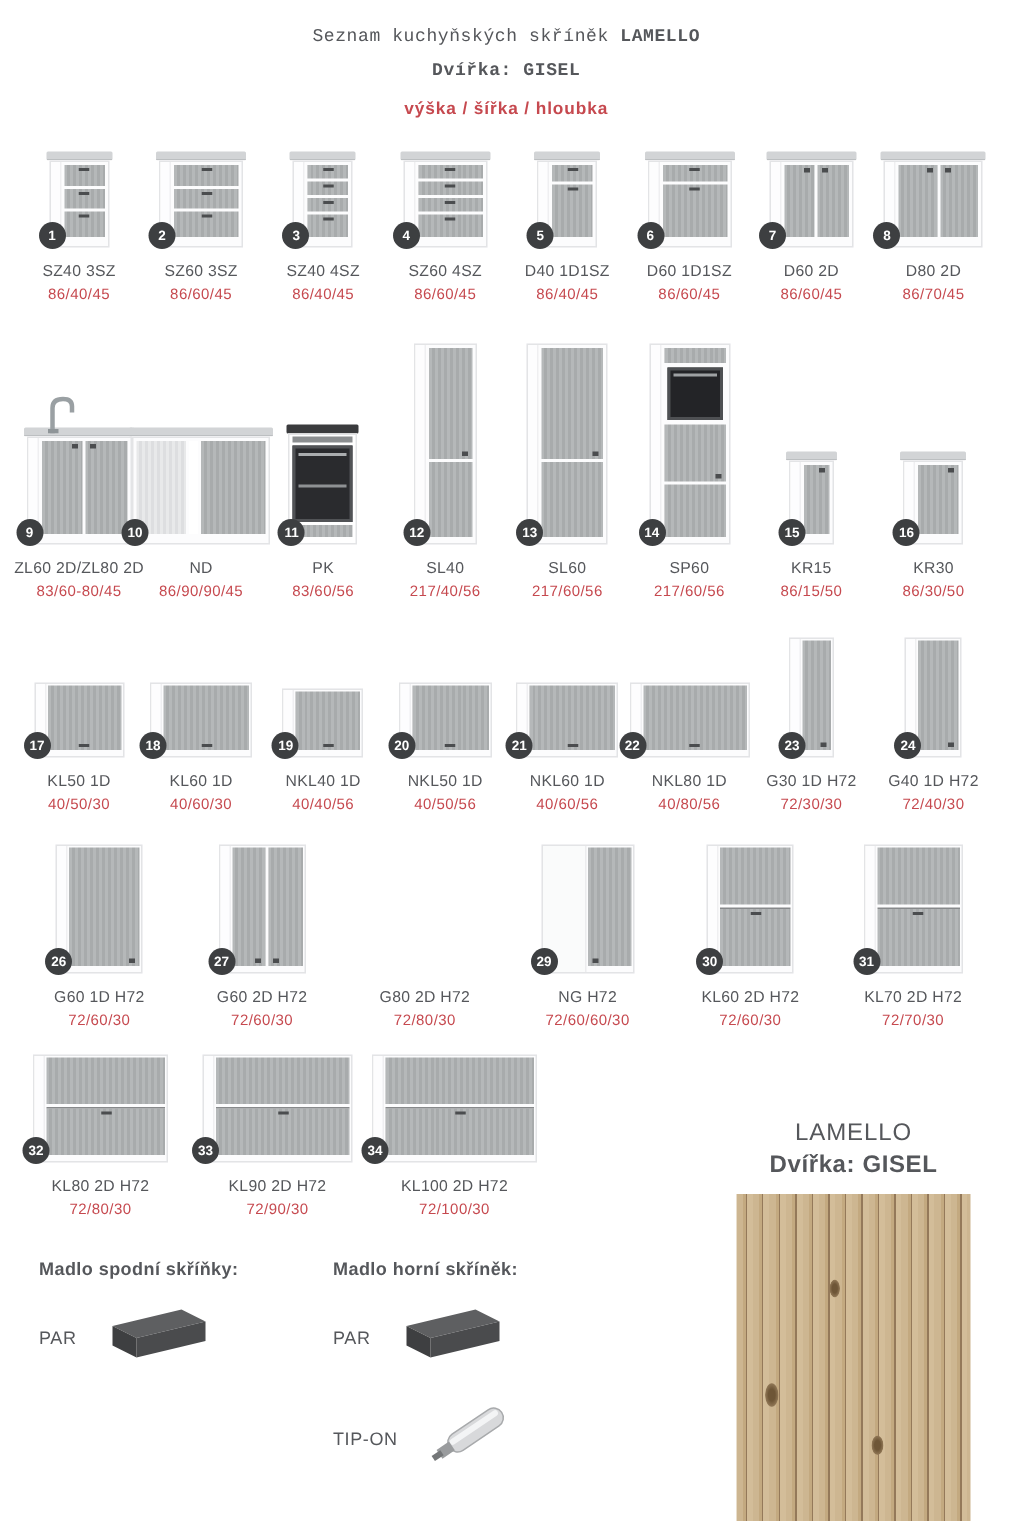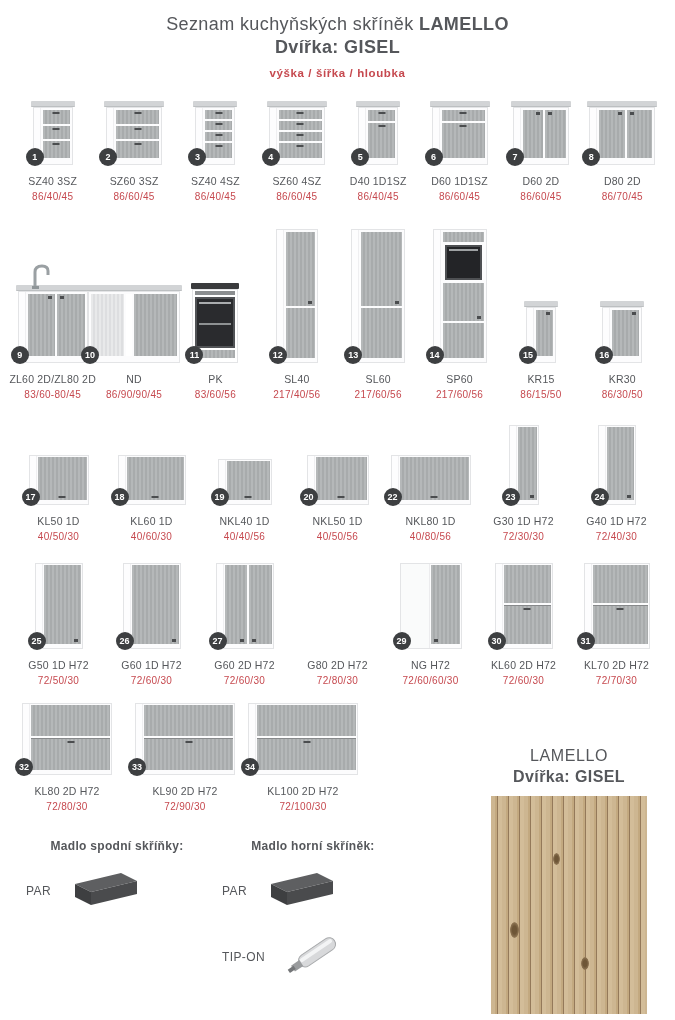--- a/index.html
+++ b/index.html
@@ -6,21 +6,21 @@
     --red:#c6494f; --ink:#55575b; --badge:#3d3f41;
     --gray1:#b5b8b9; --gray2:#a8abac; --line:#e3e4e6;
   }
   html,body{margin:0;padding:0;}
   body{
     width:675px;height:1020px;background:#ffffff;color:var(--ink);
     font-family:"Liberation Sans",sans-serif;overflow:hidden;position:relative;
   }
   
   .header{text-align:center;padding-top:13px;}
-  .title{font-size:18px;letter-spacing:.4px;line-height:23px;}
+  .title{font-size:12px;letter-spacing:.4px;line-height:23px;font-family:Liberation Mono, monospace;}
   .title.bold{font-weight:700;}
   .legend{color:var(--red);font-size:11.5px;letter-spacing:.6px;margin-top:8px;font-weight:bold;}
   
   .row{display:flex;justify-content:space-between;align-items:flex-end;padding:0 12px;}
   .row.mt12{margin-top:12px}.row.mt18{margin-top:18px}.row.mt20{margin-top:20px}.row.mt16{margin-top:16px}
   .row.left{justify-content:flex-start;padding-left:8px;}
   .row.left .cell{flex:0 0 118px;justify-content:space-between;}
   .cell{flex:1;min-width:0;display:flex;flex-direction:column;align-items:center;}
   .illus{position:relative;display:flex;align-items:flex-end;justify-content:center;}
   .iname{font-size:10.5px;letter-spacing:.2px;margin-top:10px;white-space:nowrap;line-height:12px;}
@@ -54,21 +54,21 @@
   .ckbody{position:absolute;top:6px;left:0;right:0;bottom:0;border:1px solid var(--line);background:#fff;display:flex;flex-direction:column;padding:0 2px 4px;}
   .ckctrl{height:4px;background:#8b8e90;margin-top:1px;}
   .ckoven{flex:1;margin-top:2px;background:#2a2b2e;border:2px solid #515356;position:relative;}
   .ckoven:before{content:"";position:absolute;left:2px;right:2px;top:3px;height:2px;background:#aaadaf;}
   .ckoven:after{content:"";position:absolute;left:2px;right:2px;top:52%;height:2px;background:#8e9193;}
   .ckdrawer{height:8px;margin-top:2px;background:repeating-linear-gradient(90deg,var(--gray1) 0 2px,var(--gray2) 2px 4px);}
   
   .bottomwrap{display:flex;margin-top:14px;align-items:flex-start;}
   .bw-left{flex:1;min-width:0;}
   .handles{display:flex;padding-left:26px;margin-top:26px;gap:14px;}
-  .hcol{width:182px;text-align:center;}
+  .hcol{width:182px;}
   .htitle{font-size:12px;font-weight:700;letter-spacing:.3px;}
   .hrow{display:flex;align-items:center;gap:16px;margin-top:16px;}
   .hlabel{font-size:12px;letter-spacing:.4px;}
   .rightpanel{width:212px;padding-top:46px;display:flex;flex-direction:column;align-items:center;}
   .ptitle1{font-size:16px;letter-spacing:.6px;}
   .ptitle2{font-size:16px;font-weight:700;letter-spacing:.4px;margin-top:3px;}
   .wood{position:relative;width:156px;height:218px;margin-top:10px;
     background:repeating-linear-gradient(90deg,#cdb691 0 4px,#c3a980 4px 6px,#94795a 6px 7px,#d3bd99 7px 11px);}
   .knot{position:absolute;border-radius:50%;background:radial-gradient(ellipse at center,#6e5637 0 35%,#8d7453 65%,rgba(141,116,83,0) 75%);}
 </style>
@@ -485,20 +485,37 @@
               </div>
             </div>
           </div>
          <div class="badge">20</div>
        </div>
        <div class="iname">NKL50 1D</div>
        <div class="idims">40/50/56</div>
      </div>
       <div class="cell">
        <div class="illus" style="height:84px">
+          <div class="cab wall" style="width:68px;height:50px">
+            <div class="cbody">
+              <div class="side"></div>
+              <div class="front">
+                <div class="panel ">
+                  <span class="hd bot"></span>
+                </div>
+              </div>
+            </div>
+          </div>
+         <div class="badge">21</div>
+       </div>
+       <div class="iname">NKL60 1D</div>
+       <div class="idims">40/60/56</div>
+     </div>
+      <div class="cell">
+       <div class="illus" style="height:84px">
           <div class="cab wall" style="width:80px;height:50px">
             <div class="cbody">
               <div class="side"></div>
               <div class="front">
                 <div class="panel ">
                   <span class="hd bot"></span>
                 </div>
               </div>
             </div>
           </div>
@@ -536,37 +553,20 @@
               </div>
             </div>
           </div>
          <div class="badge">24</div>
        </div>
        <div class="iname">G40 1D H72</div>
        <div class="idims">72/40/30</div>
      </div>
     </div>
     <div class="row mt16">
-      <div class="cell">
-       <div class="illus" style="height:90px">
-          <div class="cab wall" style="width:48px;height:86px">
-            <div class="cbody">
-              <div class="side"></div>
-              <div class="front">
-                <div class="panel ">
-                  <span class="hd br"></span>
-                </div>
-              </div>
-            </div>
-          </div>
-         <div class="badge">25</div>
-       </div>
-       <div class="iname">G50 1D H72</div>
-       <div class="idims">72/50/30</div>
-     </div>
       <div class="cell">
        <div class="illus" style="height:90px">
           <div class="cab wall" style="width:58px;height:86px">
             <div class="cbody">
               <div class="side"></div>
               <div class="front">
                 <div class="panel ">
                   <span class="hd br"></span>
                 </div>
               </div>

